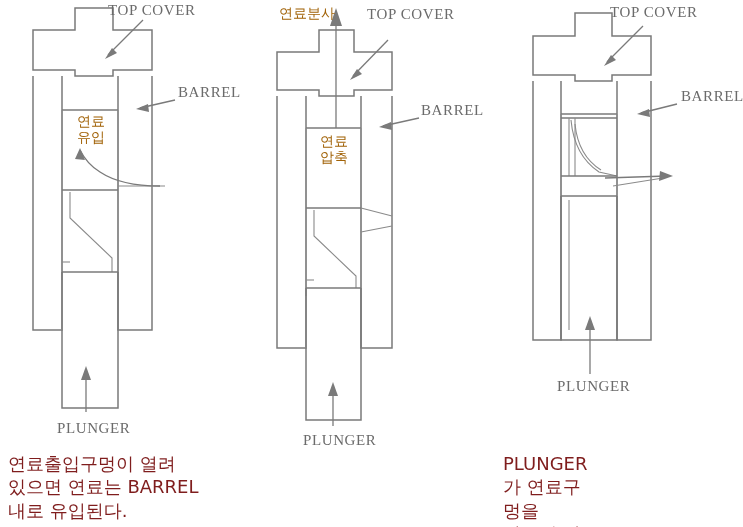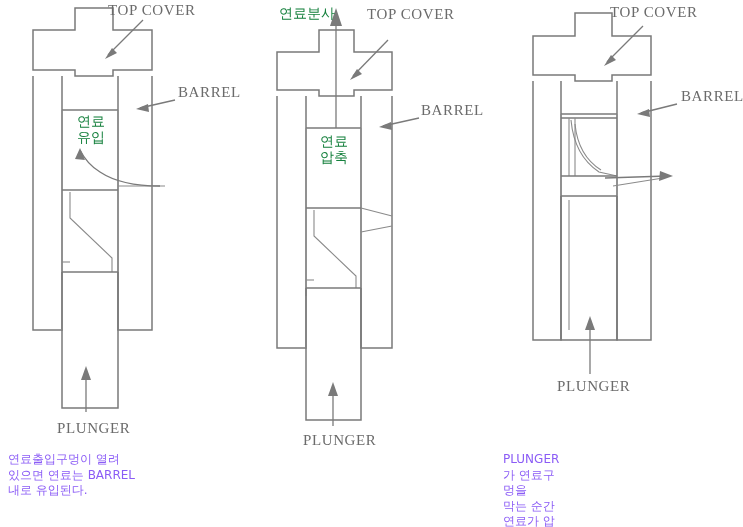--- a/index.html
+++ b/index.html
@@ -29,43 +29,43 @@
     position: absolute;
     top: 0; left: 0;
     width: 250px;
     height: 440px;
   }
   #stage-3 .svg-layer { width: 248px; }
 
   .caption {
     position: absolute;
     font-family: "DejaVu Sans", sans-serif;
-    font-size: 12px;
+    font-size: 18px;
     line-height: 1.30;
-    color: #8b5cf6;
+    color: #7f1d1d;
     white-space: pre-line;
     letter-spacing: 0px;
   }
   #caption-1 { left: 8px;  top: 452px; }
   #caption-2 { left: 254px; top: 452px; }
 
   .ann {
     position: absolute;
     font-family: "Liberation Serif", serif;
     font-size: 15px;
     color: #6b6b6b;
     letter-spacing: 0.6px;
     white-space: nowrap;
   }
   .ann-ko {
     position: absolute;
     font-family: "DejaVu Sans", sans-serif;
     font-size: 14px;
     line-height: 1.12;
-    color: #15803d;
+    color: #a16207;
     white-space: pre-line;
     text-align: center;
   }
   svg { display: block; }
   .ln {
     fill: none;
     stroke: #7a7a7a;
     stroke-width: 1.5;
   }
   .ln-thin {

